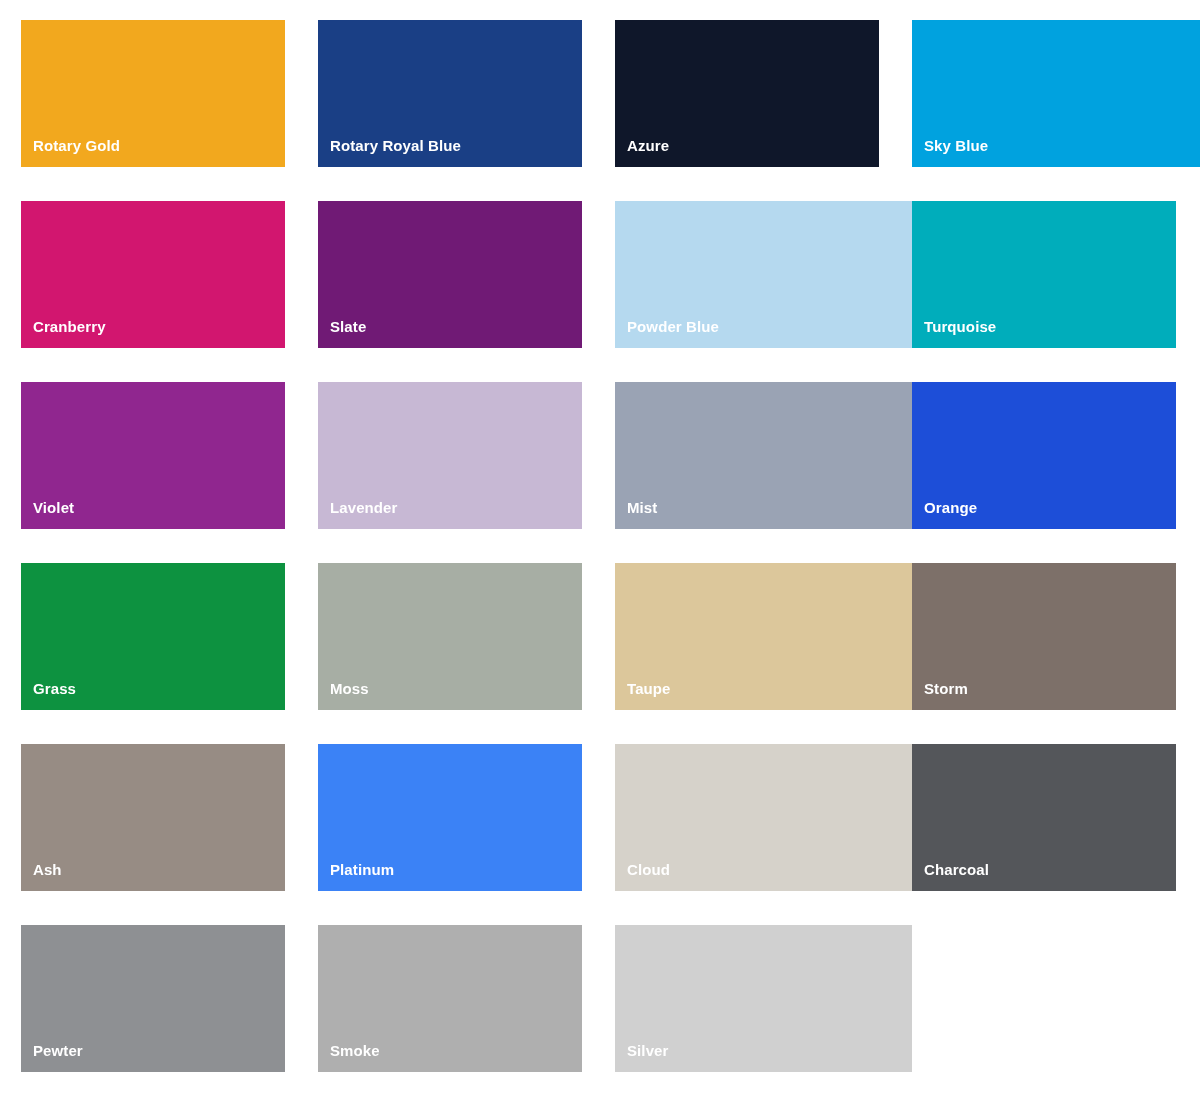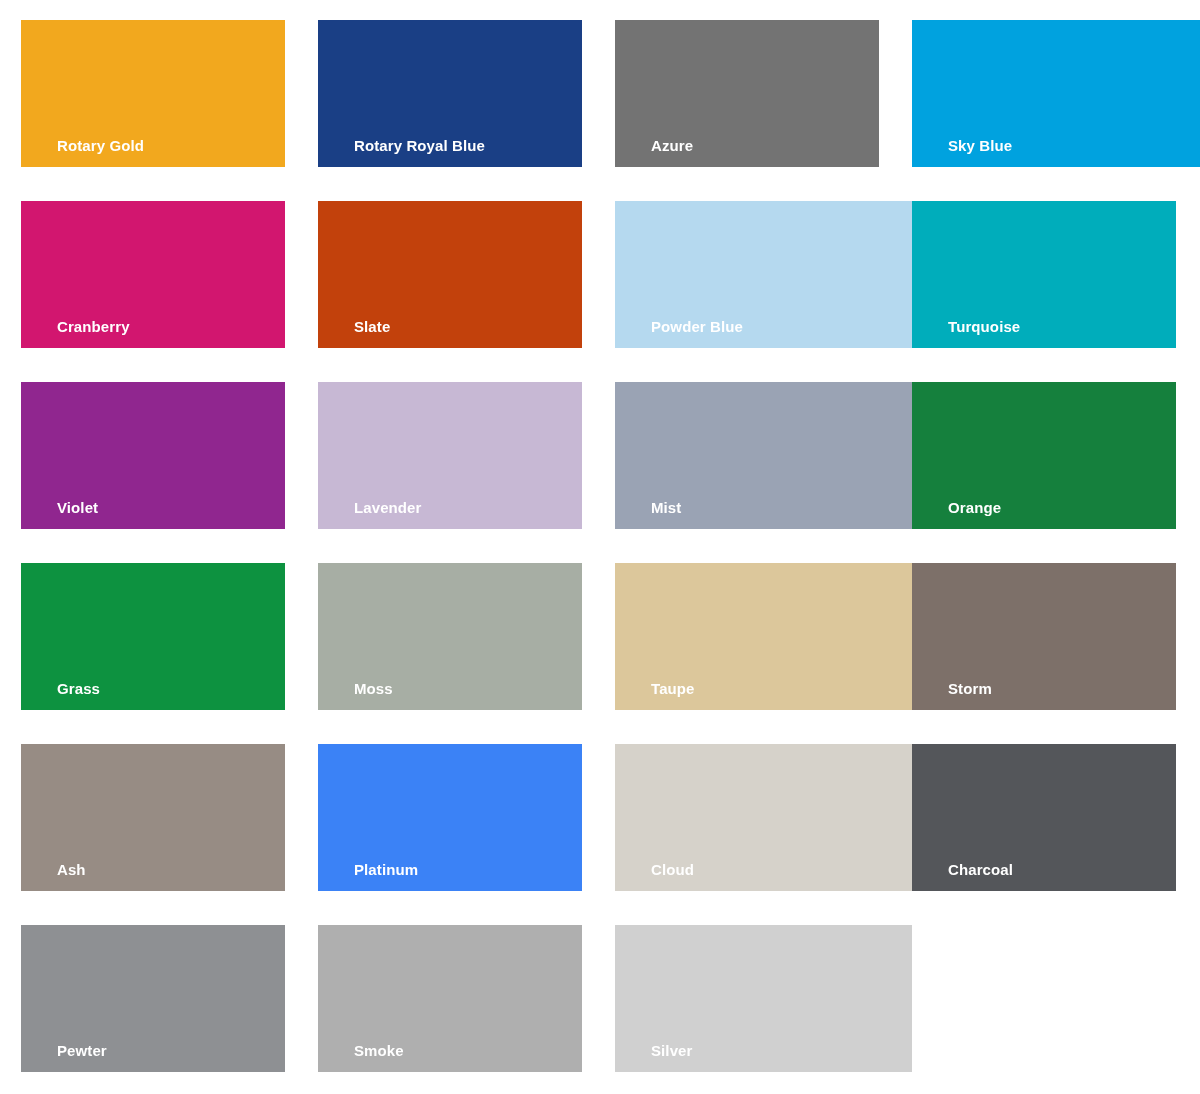--- a/index.html
+++ b/index.html
@@ -39,21 +39,21 @@
     overflow: hidden;
   }
 
   
   .swatch.col-4 {
     width: 297px;
   }
 
   .swatch-label {
     position: absolute;
-    left: 36px;
+    left: 12px;
     bottom: 14px;
     color: #ffffff;
     font-family: "Liberation Sans", "DejaVu Sans", sans-serif;
     font-size: 15px;
     font-weight: bold;
     letter-spacing: 0.1px;
     line-height: 1;
     white-space: nowrap;
   }
 </style>
@@ -61,48 +61,48 @@
 <body>
 
 <div id="palette-sheet">
   <div class="swatch-grid">
       <div class="swatch" style="background-color: rgb(242, 168, 30);">
         <span class="swatch-label" style="color: rgb(255, 255, 255);">Rotary Gold</span>
       </div>
       <div class="swatch" style="background-color: rgb(26, 63, 133);">
         <span class="swatch-label" style="color: rgb(255, 255, 255);">Rotary Royal Blue</span>
       </div>
-      <div class="swatch" style="background-color: #737373;">
+      <div class="swatch" style="background-color: #0f172a;">
         <span class="swatch-label" style="color: rgb(255, 255, 255);">Azure</span>
       </div>
       <div class="swatch col-4" style="background-color: rgb(0, 162, 223);">
         <span class="swatch-label" style="color: rgb(255, 255, 255); text-align: right;">Sky Blue</span>
       </div>
       <div class="swatch" style="background-color: rgb(210, 22, 111);">
         <span class="swatch-label" style="color: rgb(255, 255, 255);">Cranberry</span>
       </div>
-      <div class="swatch" style="background-color: #c2410c;">
+      <div class="swatch" style="background-color: #701a75;">
         <span class="swatch-label" style="color: rgb(255, 255, 255);">Slate</span>
       </div>
       <div class="swatch col-4" style="background-color: rgb(181, 217, 239);">
         <span class="swatch-label" style="color: rgb(255, 255, 255);">Powder Blue</span>
       </div>
       <div class="swatch" style="background-color: rgb(0, 173, 187);">
         <span class="swatch-label" style="color: rgb(255, 255, 255);">Turquoise</span>
       </div>
       <div class="swatch" style="background-color: rgb(144, 38, 143);">
         <span class="swatch-label" style="color: rgb(255, 255, 255);">Violet</span>
       </div>
       <div class="swatch" style="background-color: rgb(199, 184, 212);">
         <span class="swatch-label" style="color: rgb(255, 255, 255);">Lavender</span>
       </div>
       <div class="swatch col-4" style="background-color: rgb(154, 163, 180);">
         <span class="swatch-label" style="color: rgb(255, 255, 255);">Mist</span>
       </div>
-      <div class="swatch" style="background-color: #15803d;">
+      <div class="swatch" style="background-color: #1d4ed8;">
         <span class="swatch-label" style="color: rgb(255, 255, 255);">Orange</span>
       </div>
       <div class="swatch" style="background-color: rgb(13, 146, 64);">
         <span class="swatch-label" style="color: rgb(255, 255, 255);">Grass</span>
       </div>
       <div class="swatch" style="background-color: rgb(167, 174, 164);">
         <span class="swatch-label" style="color: rgb(255, 255, 255);">Moss</span>
       </div>
       <div class="swatch col-4" style="background-color: rgb(220, 199, 155);">
         <span class="swatch-label" style="color: rgb(255, 255, 255);">Taupe</span>

